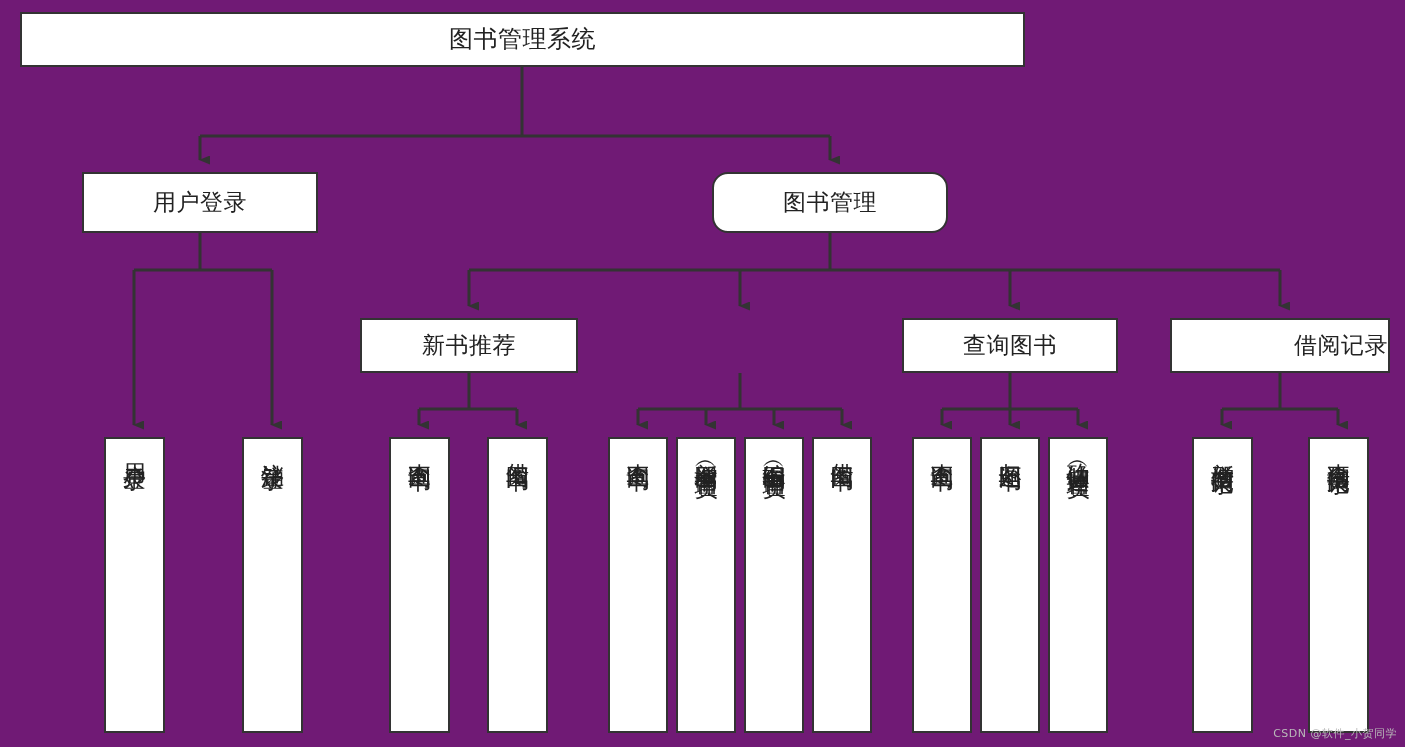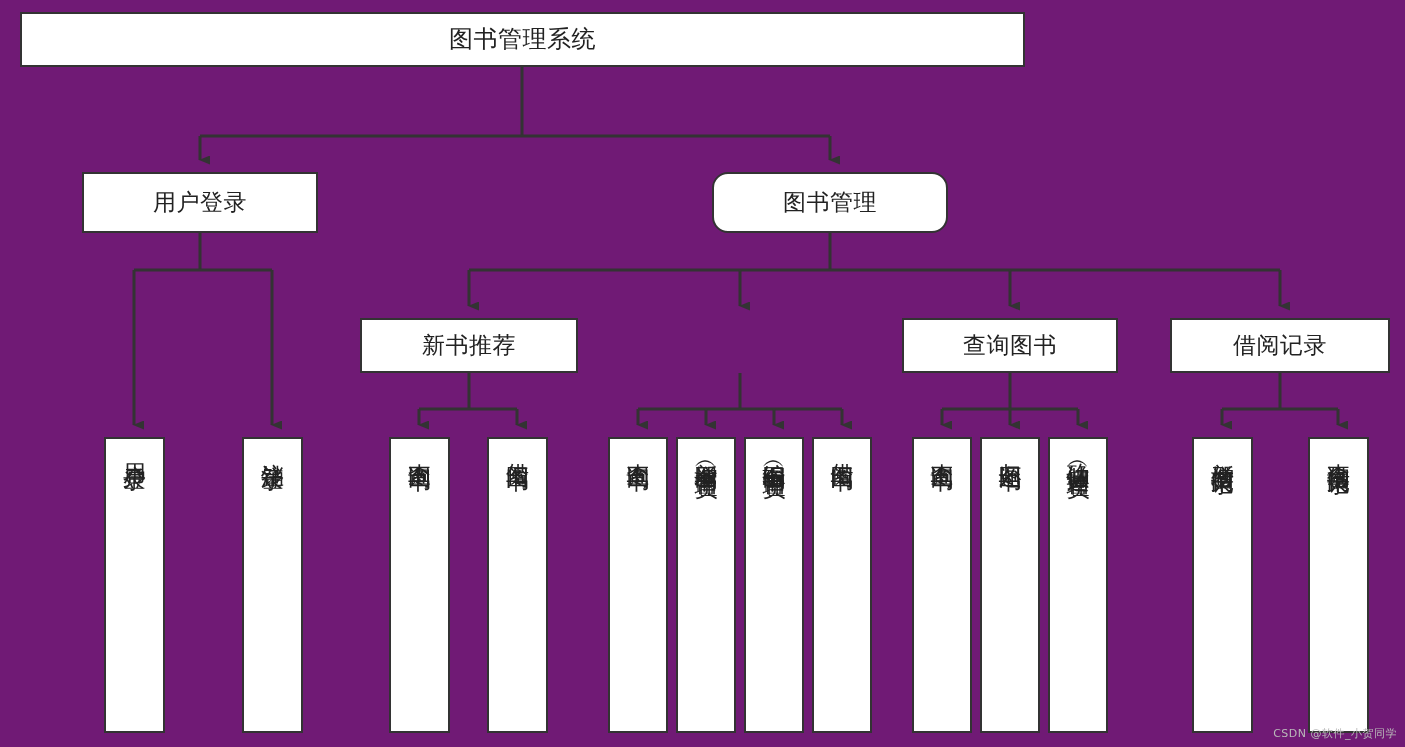--- a/index.html
+++ b/index.html
@@ -142,21 +142,21 @@
   <div class="node horiz" style="left:712px;top:172px;width:236px;height:61px;border-radius:16px;">
     <span class="node-label">图书管理</span>
   </div>
 
   <div class="node horiz" style="left:360px;top:318px;width:218px;height:55px;">
     <span class="node-label">新书推荐</span>
   </div>
   <div class="node horiz" style="left:902px;top:318px;width:216px;height:55px;">
     <span class="node-label">查询图书</span>
   </div>
-  <div class="node horiz" style="left:1170px;top:318px;width:220px;height:55px;">
+  <div class="node horiz" style="left:1170px;top:318px;width:220px;height:55px;justify-content:flex-end;">
     <span class="node-label">借阅记录</span>
   </div>
 
   <div class="node vert" style="left:104px;top:437px;width:61px;height:296px;">
     <span class="node-label">用户登录</span>
   </div>
   <div class="node vert" style="left:242px;top:437px;width:61px;height:296px;">
     <span class="node-label">注销登录</span>
   </div>
 

